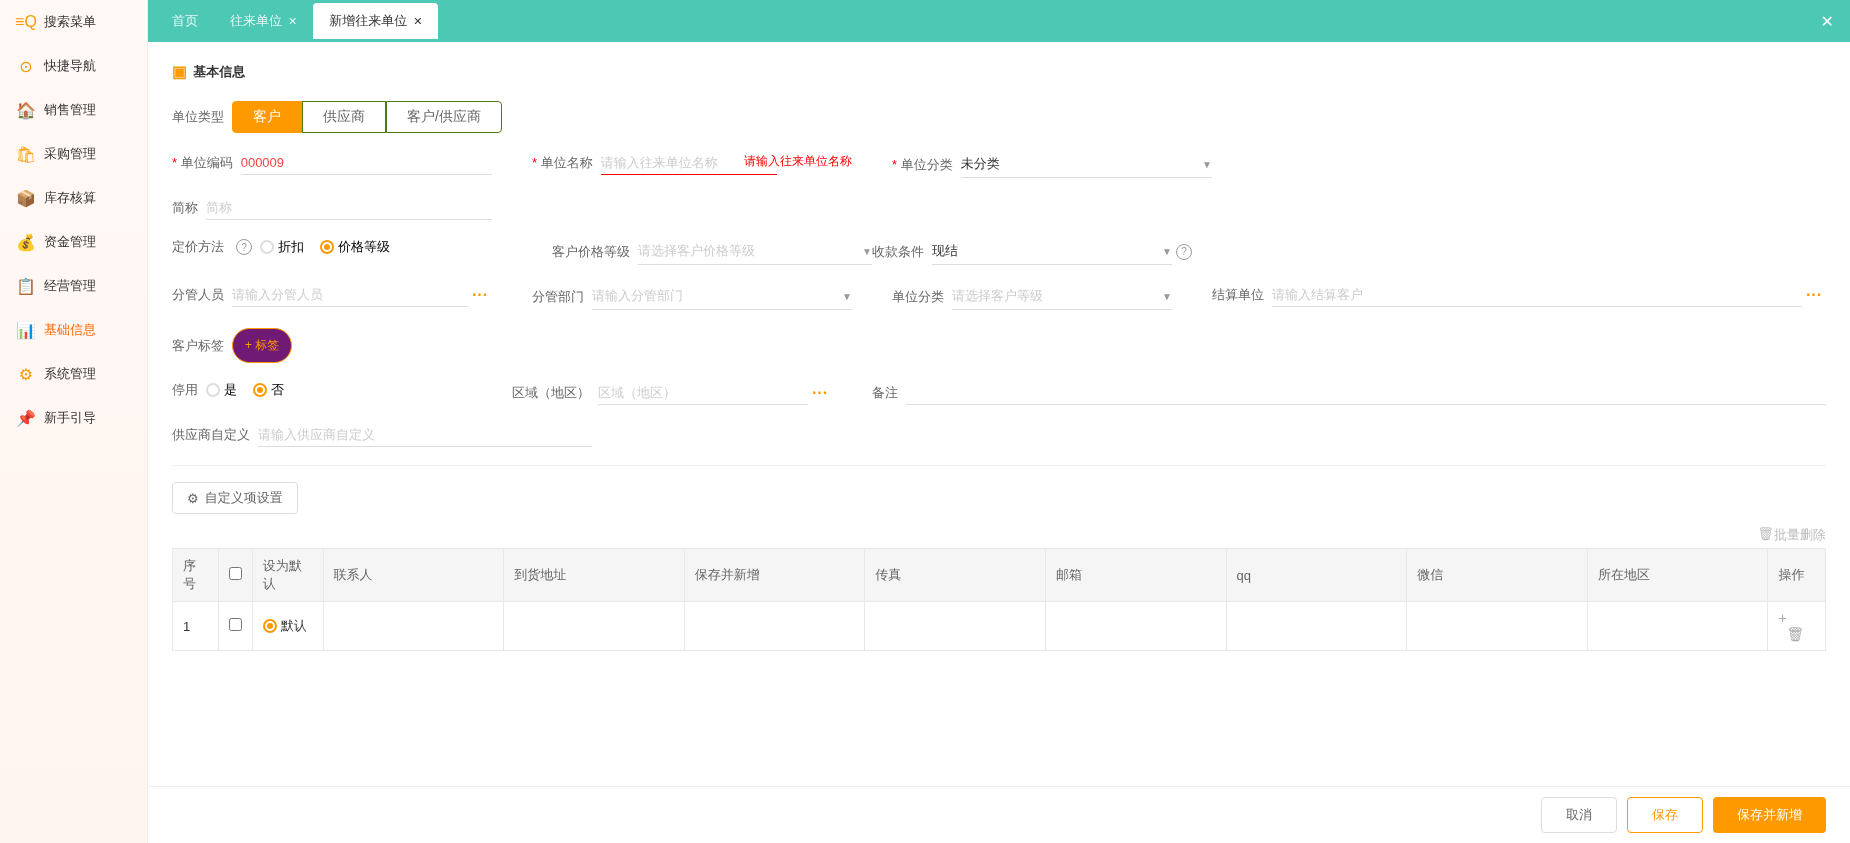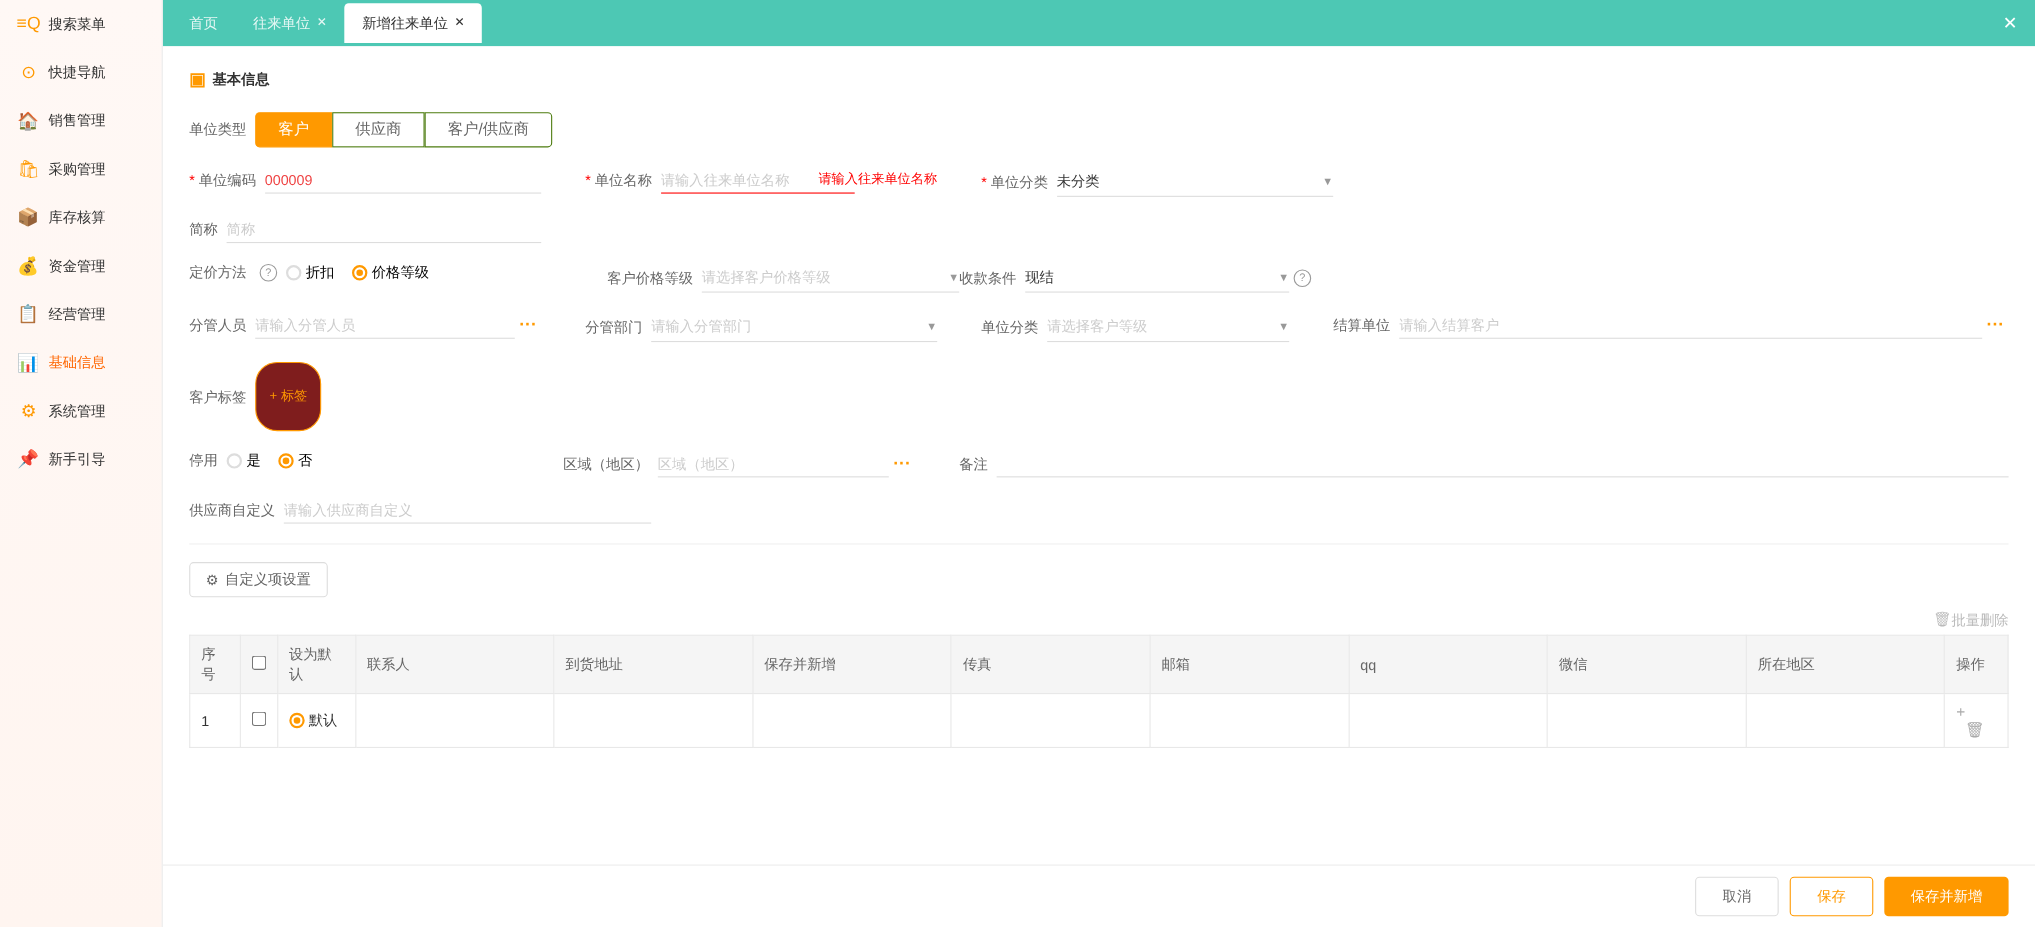--- a/index.html
+++ b/index.html
@@ -201,22 +201,22 @@
       width: 6px;
       height: 6px;
       background: #f90;
       border-radius: 50%;
     }
 
     
     .tag-btn {
       border: 1px solid #f90;
       color: #f90;
-      background: #7f1d1d;
-      padding: 22px 12px;
+      background: #701a75;
+      padding: 8px 12px;
       border-radius: 20px;
       cursor: pointer;
       font-size: 12px;
     }
 
     
     .more-btn {
       color: #f90;
       cursor: pointer;
       padding: 0 4px;

